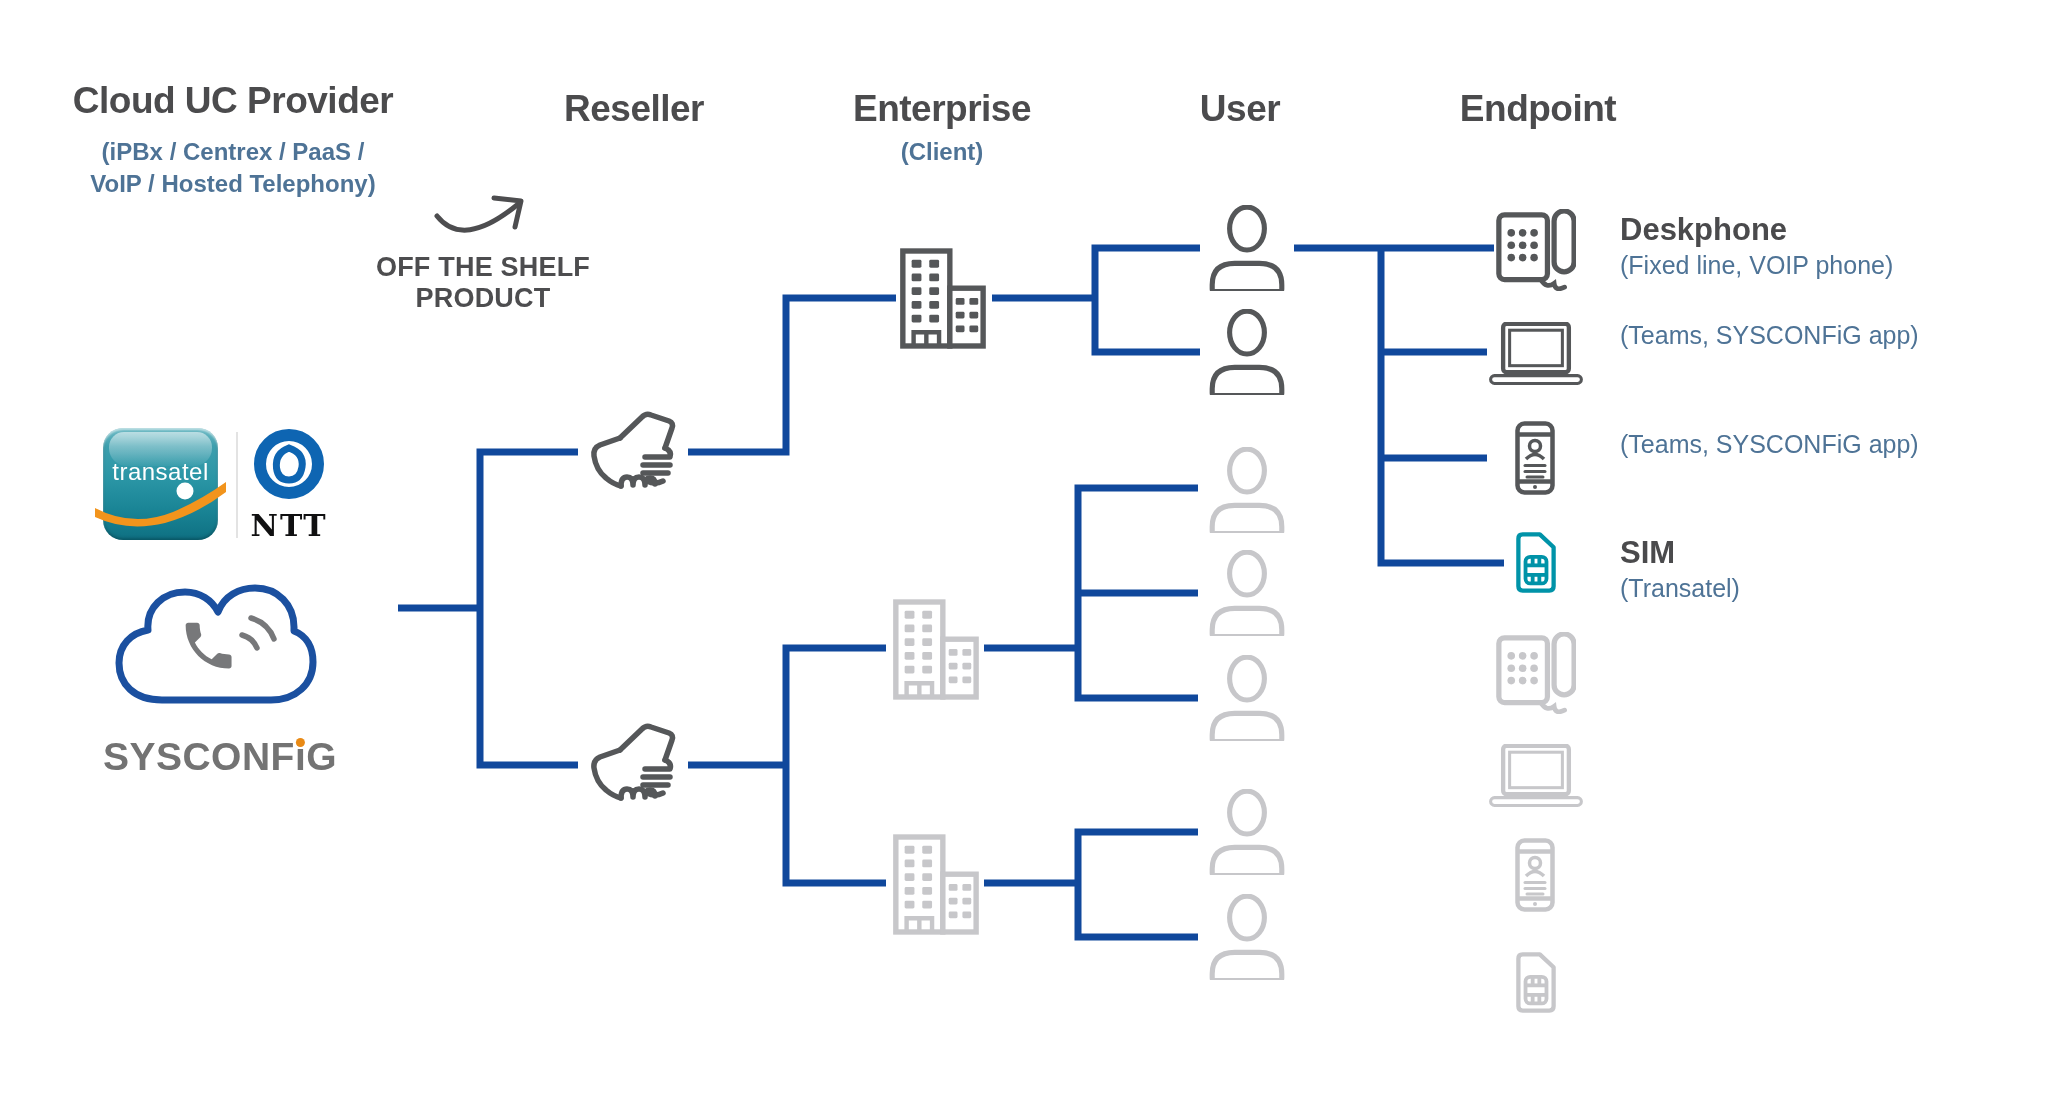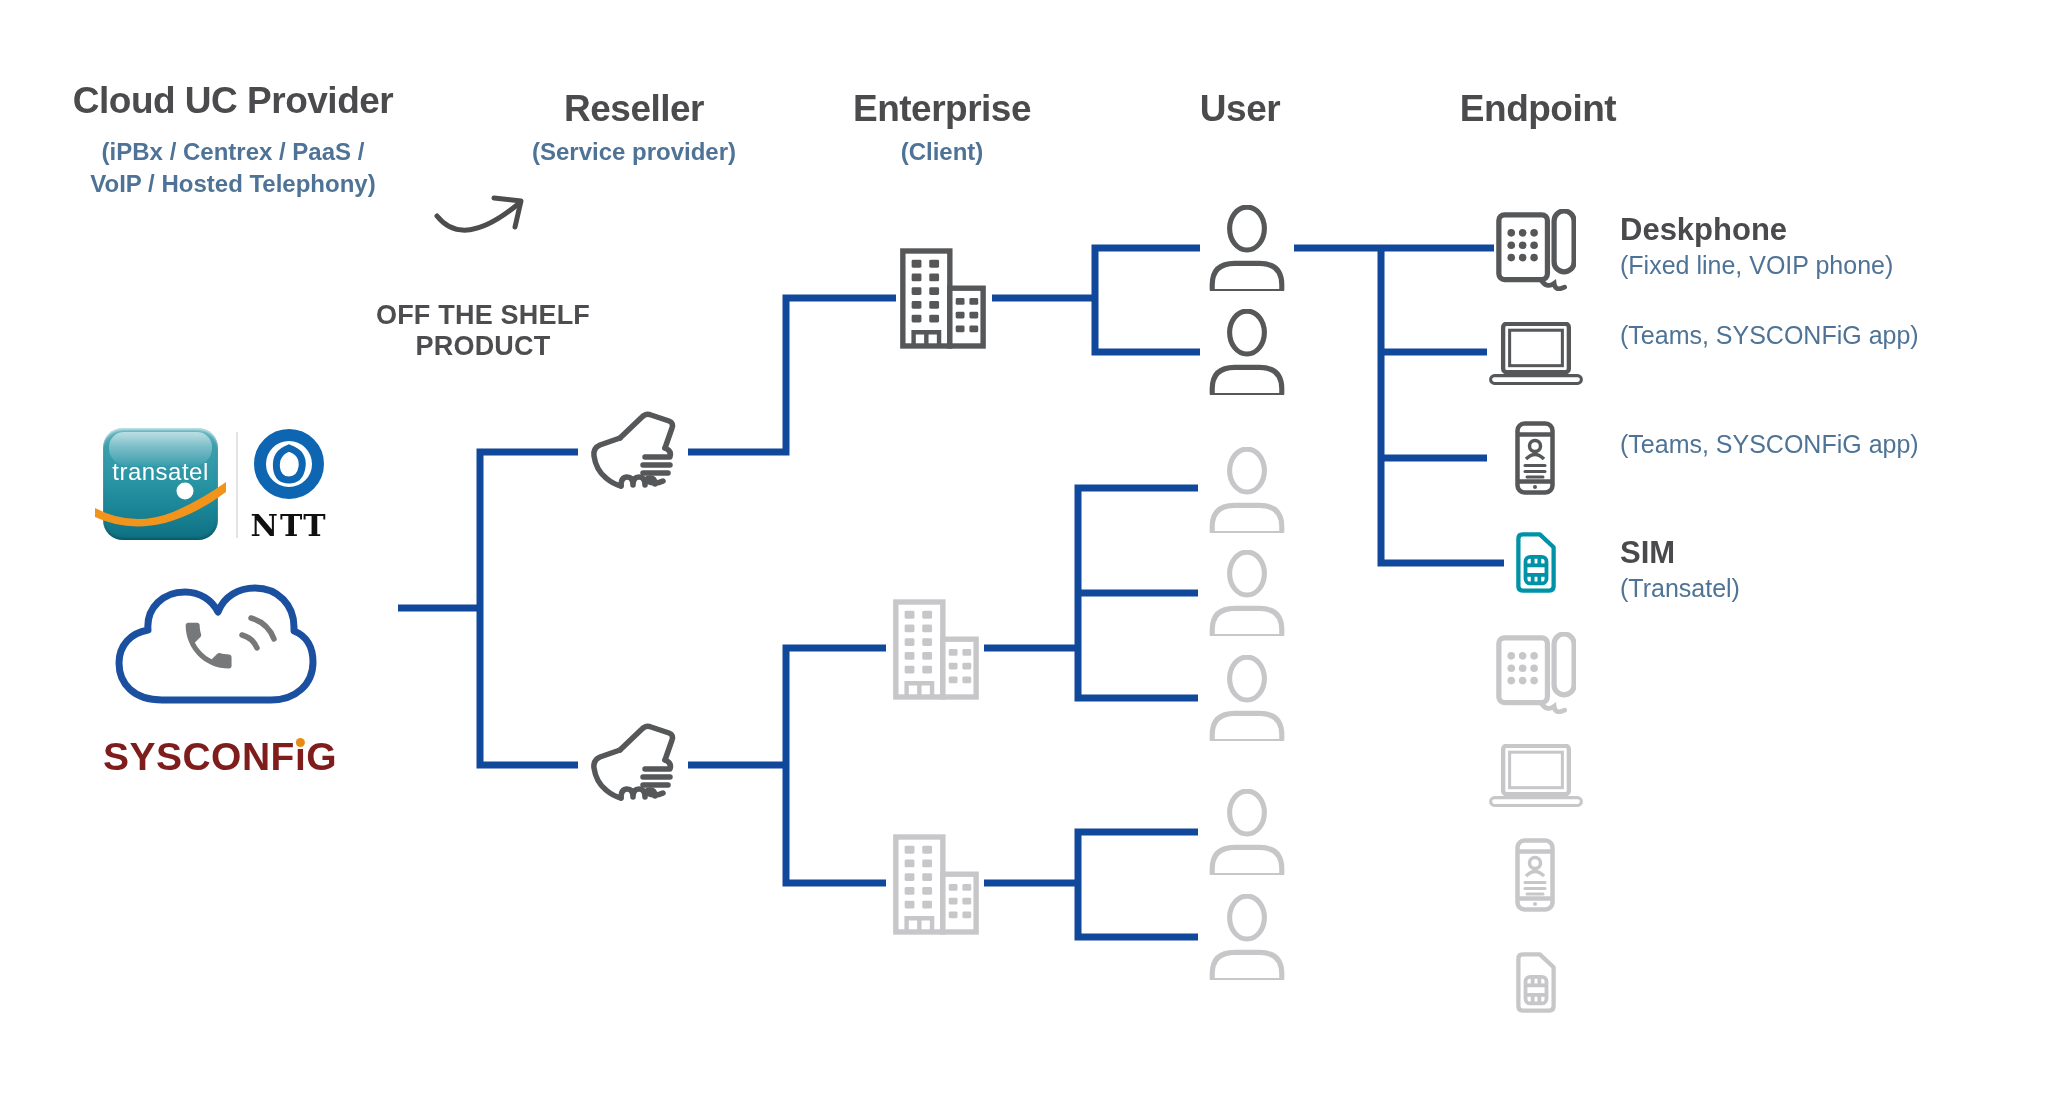--- a/index.html
+++ b/index.html
@@ -19,21 +19,21 @@
   .transatel{left:103px;top:428px;width:115px;height:112px;border-radius:20px;
      background:linear-gradient(180deg,#72bcc6 0%,#3d9fae 16%,#2a95a5 46%,#1a8596 72%,#0e7082 100%);
      box-shadow:inset 0 2px 2px rgba(255,255,255,.55), inset 0 -2px 3px rgba(0,40,50,.35);}
   .transatel .gloss{position:absolute;left:6px;right:6px;top:4px;height:34px;border-radius:15px 15px 18px 18px;
      background:linear-gradient(180deg,rgba(255,255,255,.55),rgba(255,255,255,.04));}
   .transatel .t-text{position:absolute;left:0;right:0;top:30px;text-align:center;color:#ffffff;
      font-size:24px;font-weight:400;letter-spacing:0.5px;}
   .logo-sep{left:236px;top:432px;width:2px;height:106px;background:#e3e3e3;}
   .ntt-text{transform:translateX(-50%);font-family:"DejaVu Serif","Liberation Serif",serif;
      font-weight:700;font-size:30px;letter-spacing:2px;color:#101011;}
-  .syscfg-text{transform:translateX(-50%);font-size:39px;font-weight:700;color:#7f1d1d;
+  .syscfg-text{transform:translateX(-50%);font-size:39px;font-weight:700;color:#737373;
      letter-spacing:0.5px;white-space:nowrap;}
   .syscfg-i{position:relative;}
   .syscfg-i::after{content:'';position:absolute;left:50%;top:3px;width:9px;height:9px;
      margin-left:-4.5px;border-radius:50%;background:#e98a15;}
 </style>
 </head>
 <body>
 
 <div class="canvas">
 
@@ -208,30 +208,29 @@
     <use href="#ic-deskphone" x="1496" y="632" width="80" height="82" color="#c7c7ca"></use>
     <use href="#ic-laptop" x="1489" y="744" width="94" height="64" color="#c7c7ca"></use>
     <use href="#ic-smartphone" x="1515" y="838" width="40" height="74" color="#c7c7ca"></use>
     <use href="#ic-sim" x="1516" y="952" width="40" height="61" color="#c7c7ca"></use>
   </svg>
 
   <div class="abs col-head" style="left:233px;top:80px;">Cloud UC Provider</div>
   <div class="abs col-sub" style="left:233px;top:136px;width:320px;">(iPBx / Centrex / PaaS / VoIP / Hosted Telephony)</div>
 
   <div class="abs col-head" style="left:634px;top:88px;">Reseller</div>
-  <div class="abs col-sub" style="left:634px;top:136px;width:300px;">(Service provider)</div>
 
   <div class="abs col-head" style="left:942px;top:88px;">Enterprise</div>
   <div class="abs col-sub" style="left:942px;top:136px;width:300px;">(Client)</div>
 
   <div class="abs col-head" style="left:1240px;top:88px;">User</div>
 
   <div class="abs col-head" style="left:1538px;top:88px;">Endpoint</div>
 
-  <div class="abs shelf-label" style="left:483px;top:252px;margin-top:48px;">
+  <div class="abs shelf-label" style="left:483px;top:252px;">
     <div>OFF THE SHELF</div>
     <div>PRODUCT</div>
   </div>
 
   <div class="abs transatel">
     <div class="gloss"></div>
     <span class="t-text">transatel</span>
     <svg width="131" height="112" viewBox="0 0 131 112" style="position:absolute;left:-8px;top:0;overflow:visible;">
       <path d="M0 80 Q 38 100 78 84 Q 106 72 131 54 L131 64 Q 102 86 70 95 Q 32 104 0 89 Z" fill="#f2941c"></path>
       <circle cx="90" cy="63" r="8.5" fill="#ffffff"></circle>

